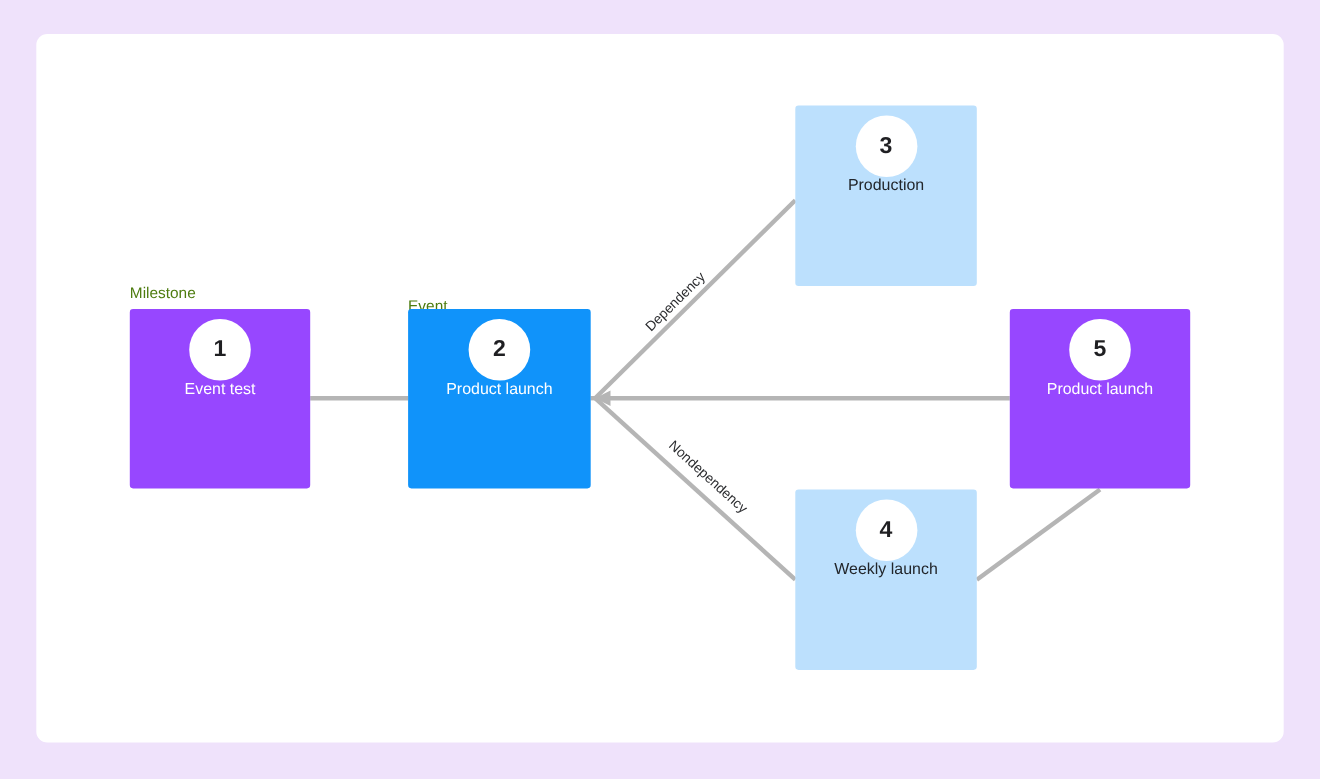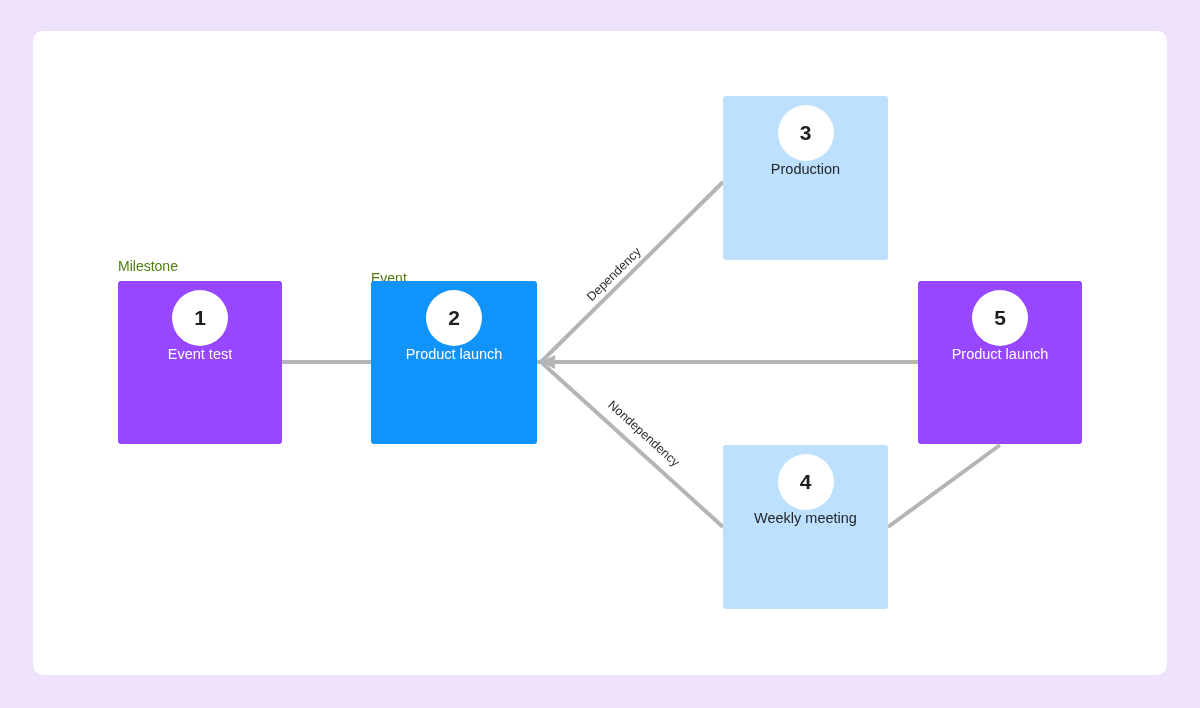--- a/index.html
+++ b/index.html
@@ -115,19 +115,19 @@
     <div class="node" style="left: 371px; top: 281px; width: 166px; height: 163px; background: rgb(16, 147, 250); padding-top: 9px;">
       <div class="node-badge">2</div>
       <div class="node-label on-dark">Product launch</div>
     </div>
     <div class="node" style="left: 723px; top: 96px; width: 165px; height: 164px; background: rgb(188, 224, 253); padding-top: 9px;">
       <div class="node-badge">3</div>
       <div class="node-label on-light">Production</div>
     </div>
     <div class="node" style="left: 723px; top: 445px; width: 165px; height: 164px; background: rgb(188, 224, 253); padding-top: 9px;">
       <div class="node-badge">4</div>
-      <div class="node-label on-light">Weekly meeting</div>
+      <div class="node-label on-light">Weekly launch</div>
     </div>
     <div class="node" style="left: 918px; top: 281px; width: 164px; height: 163px; background: rgb(151, 71, 255); padding-top: 9px;">
       <div class="node-badge">5</div>
       <div class="node-label on-dark">Product launch</div>
     </div>
   </div>
 
 </body></html>

